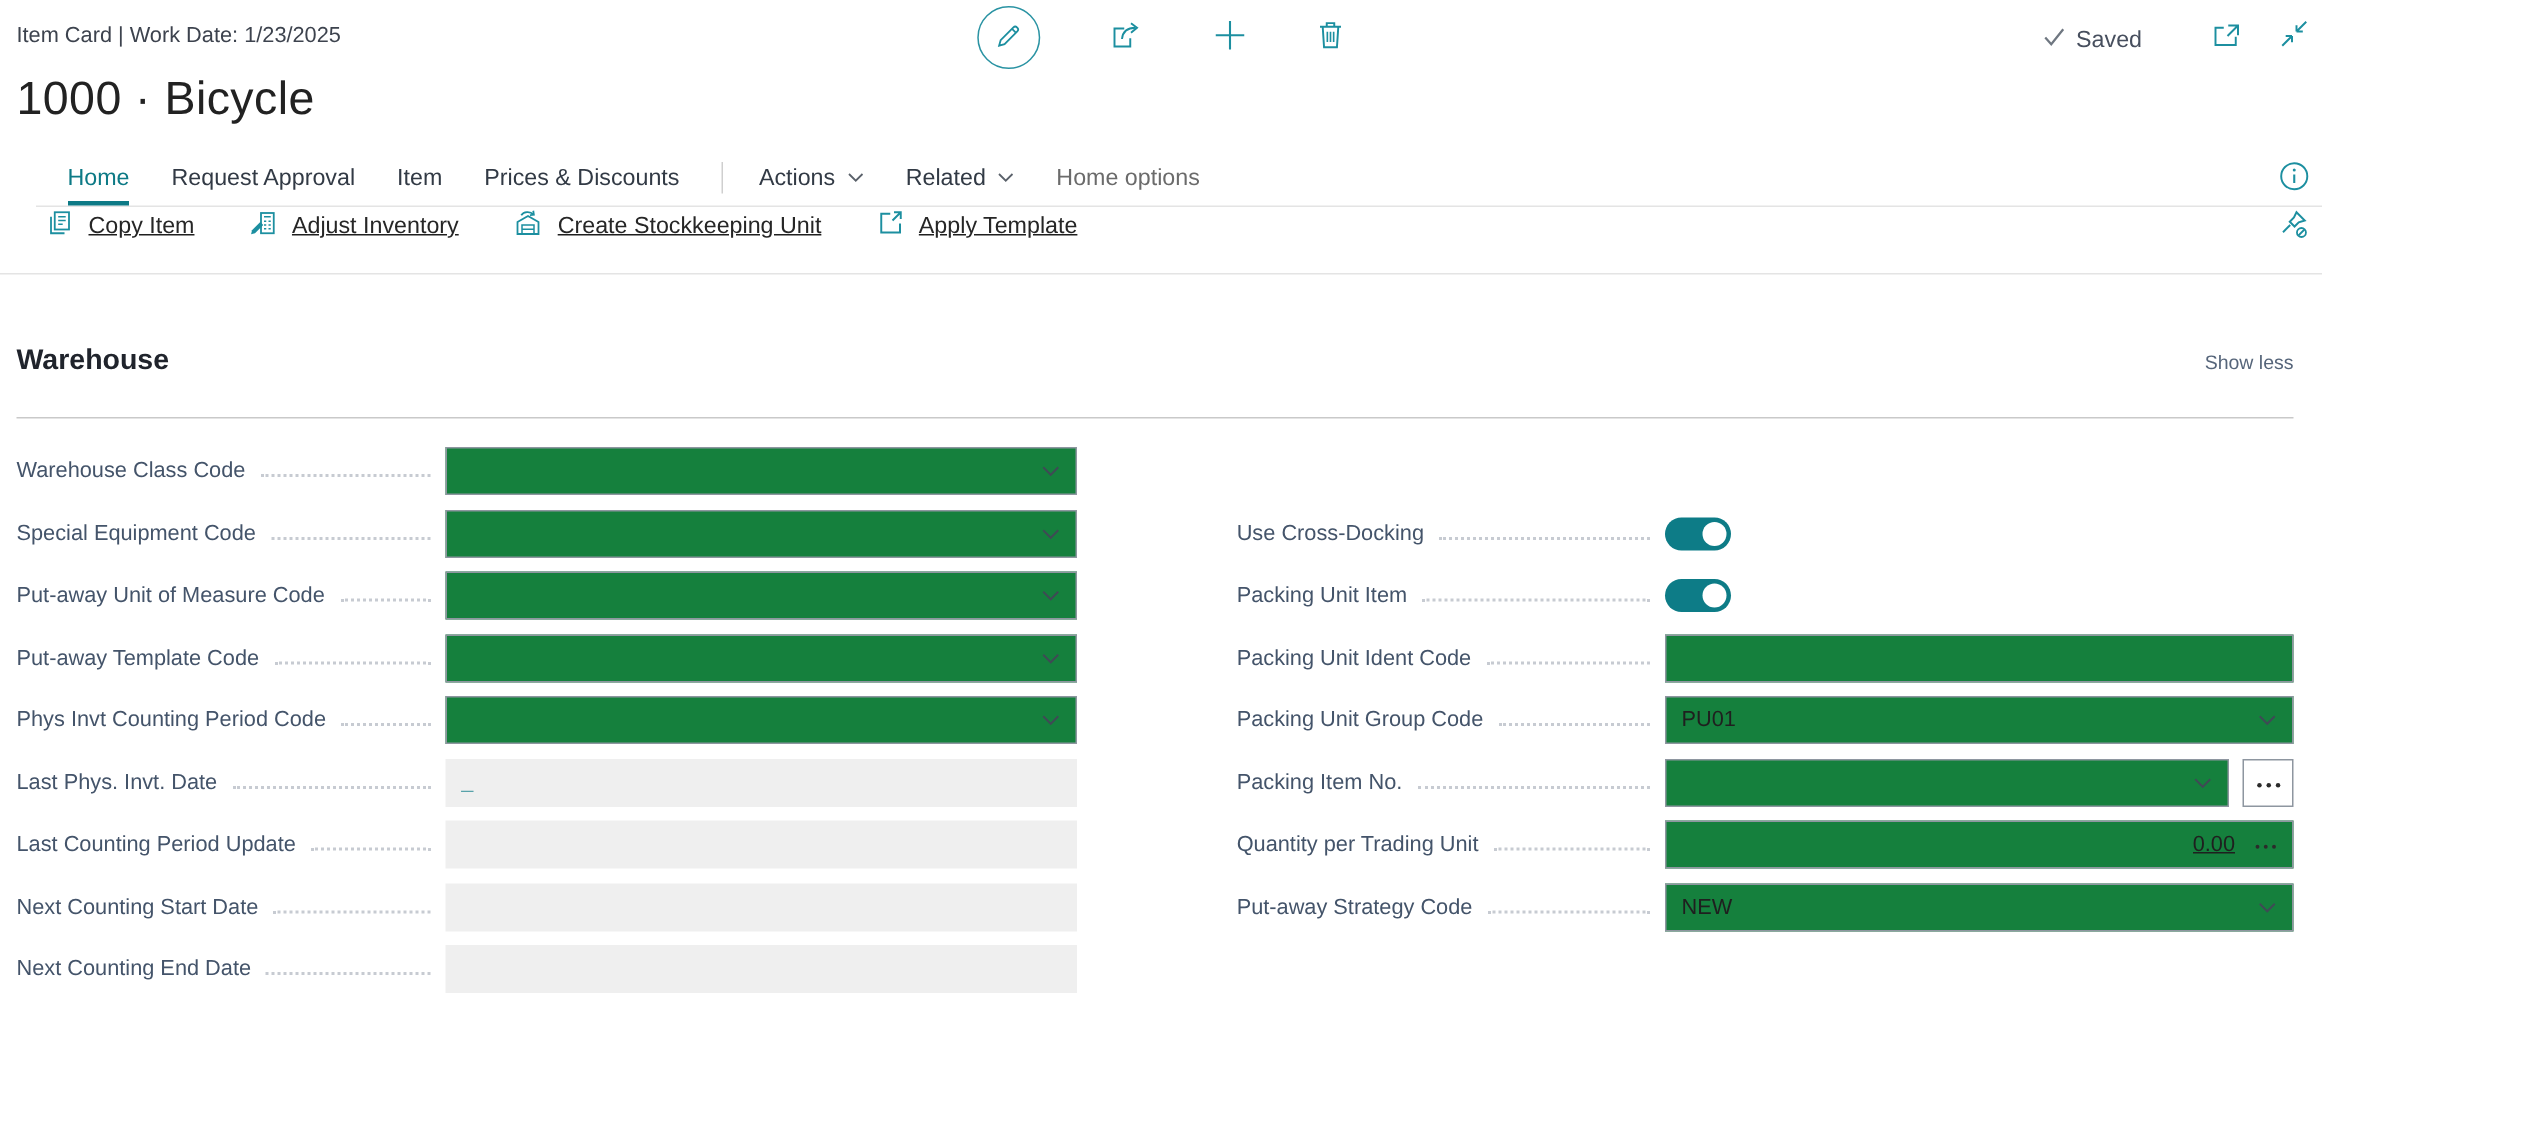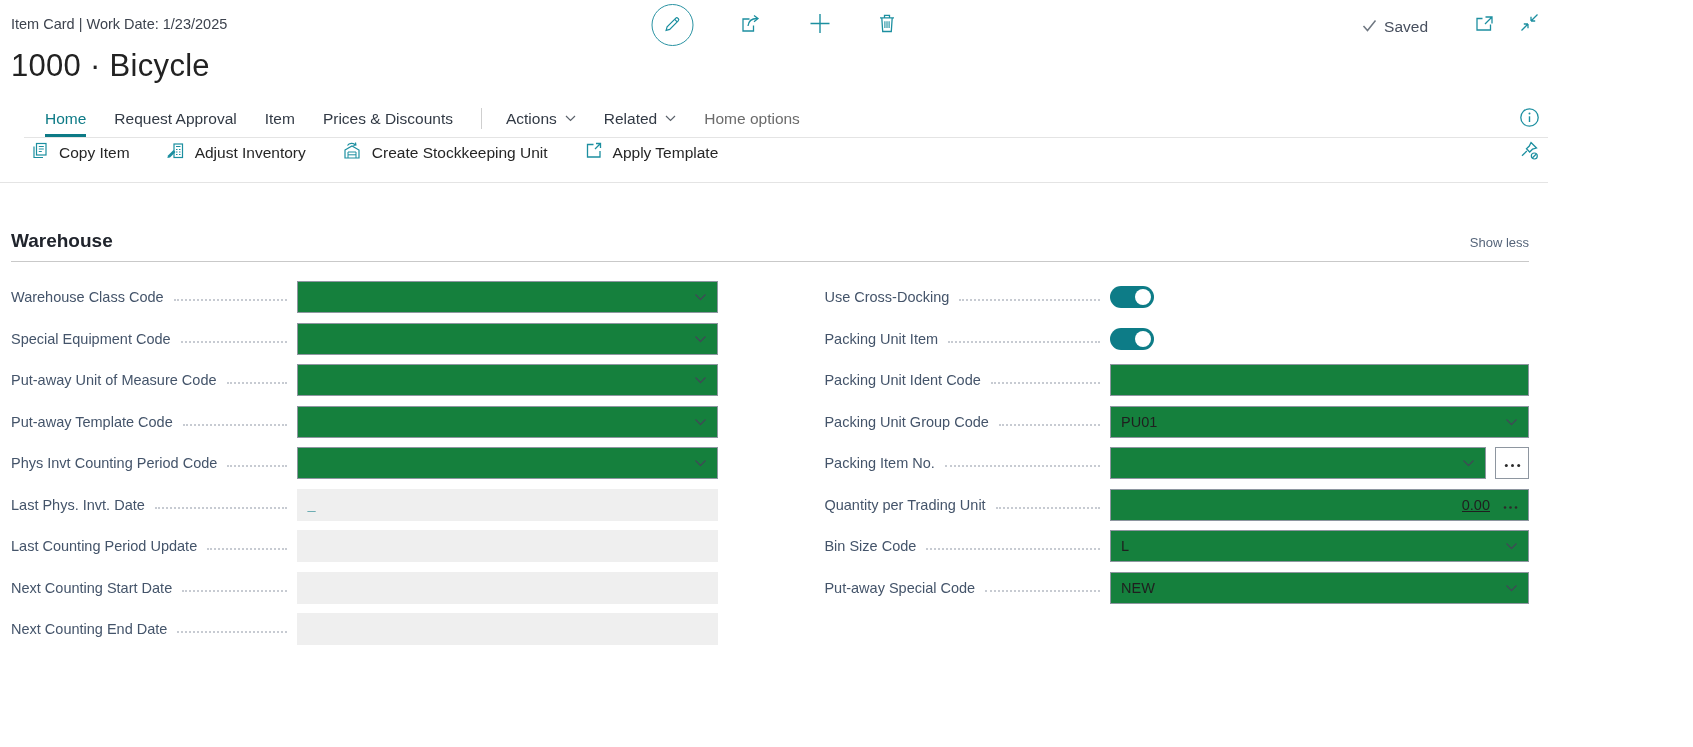--- a/index.html
+++ b/index.html
@@ -70,42 +70,43 @@
     box-shadow: inset 0 -3px 0 #0d7a86;
   }
   .tab-divider { width: 1px; background: #cfcfcf; margin: 8px 24px 8px 0; }
   .menu-item .mchev { margin-left: 8px; display: flex; }
   .fewer { color: #6b6b6b; cursor: pointer; display: flex; align-items: center; }
   .right-slot { margin-left: auto; display: flex; align-items: center; }
 
   
   .actionbar {
     display: flex;
-    align-items: flex-end;
+    align-items: center;
     height: 45px;
     padding: 0 8px 18px 30px;
     border-bottom: 1px solid #e4e4e4;
     font-size: 15.5px;
+    text-decoration: underline;
   }
   .action { display: flex; align-items: center; gap: 10px; margin-right: 36px; color: #262626; cursor: pointer; }
 
   
   .section-head {
     display: flex;
     align-items: baseline;
     justify-content: space-between;
     margin: 47px 19px 0 11px;
-    padding-bottom: 9px;
+    padding-bottom: 26px;
     border-bottom: 1px solid #c9c9c9;
   }
   .section-title { font-size: 19px; font-weight: 700; color: #20242c; }
   .show-less { font-size: 13px; color: #56657a; cursor: pointer; }
 
   
-  .fields { display: flex; gap: 69px; margin: 19px 19px 0 11px; }
+  .fields { display: flex; gap: 69px; margin: 19px 19px 0 11px; align-items: center; }
   .col { display: flex; flex-direction: column; gap: 9.5px; }
   .col-left  { width: 737px; }
   .col-right { width: 734px; margin-left: 37px; }
   .frow { display: flex; align-items: center; height: 32px; }
   .flabel { font-size: 14.5px; color: #44546a; white-space: nowrap; }
   .leader {
     flex: 1;
     margin: 0 10px;
     border-bottom: 2px dotted #c7cbd2;
     position: relative;
@@ -521,37 +522,23 @@
           <span class="val">0.00</span>
           <span><svg width="15" height="5" viewBox="0 0 15 5">
                   <circle cx="2" cy="2.5" r="1.3" fill="#2b2b2b"></circle>
                   <circle cx="7.5" cy="2.5" r="1.3" fill="#2b2b2b"></circle>
                   <circle cx="13" cy="2.5" r="1.3" fill="#2b2b2b"></circle>
                 </svg></span>
         </span>
           </span>
       </div>
 
-      <div class="frow">
-        <span class="flabel">Bin Size Code</span>
-        <span class="leader"></span>
-        <span class="ctl-r">
-            <span class="box">
-          <span class="val">L</span>
-          <span class="chev">
-                <svg width="13" height="8" viewBox="0 0 13 8">
-                  <path d="M1.5 1.5 L6.5 6.5 L11.5 1.5" fill="none" stroke="#3f4a55" stroke-width="1.3"></path>
-                </svg>
-              </span>
-        </span>
-          </span>
-      </div>
-
-      <div class="frow">
-        <span class="flabel">Put-away Special Code</span>
+
+      <div class="frow">
+        <span class="flabel">Put-away Strategy Code</span>
         <span class="leader"></span>
         <span class="ctl-r">
             <span class="box">
           <span class="val">NEW</span>
           <span class="chev">
                 <svg width="13" height="8" viewBox="0 0 13 8">
                   <path d="M1.5 1.5 L6.5 6.5 L11.5 1.5" fill="none" stroke="#3f4a55" stroke-width="1.3"></path>
                 </svg>
               </span>
         </span>

